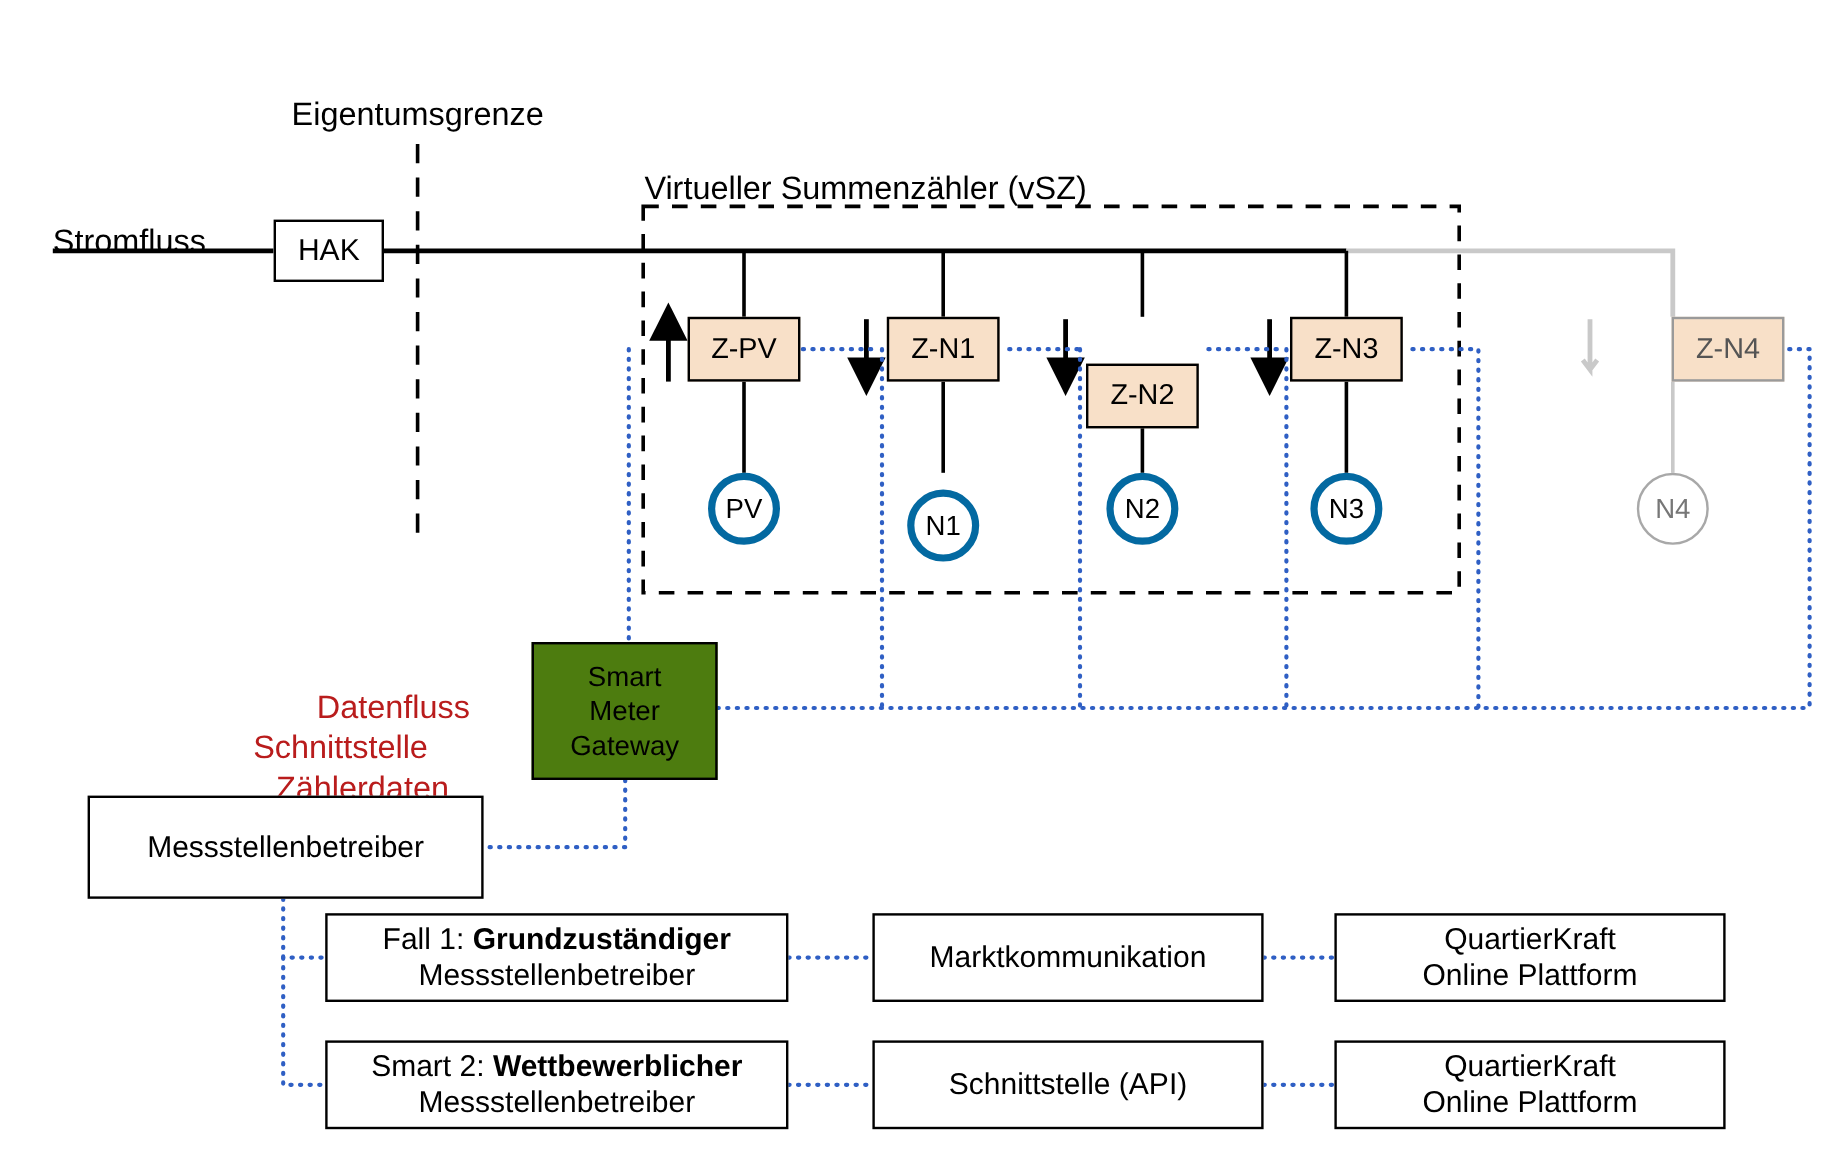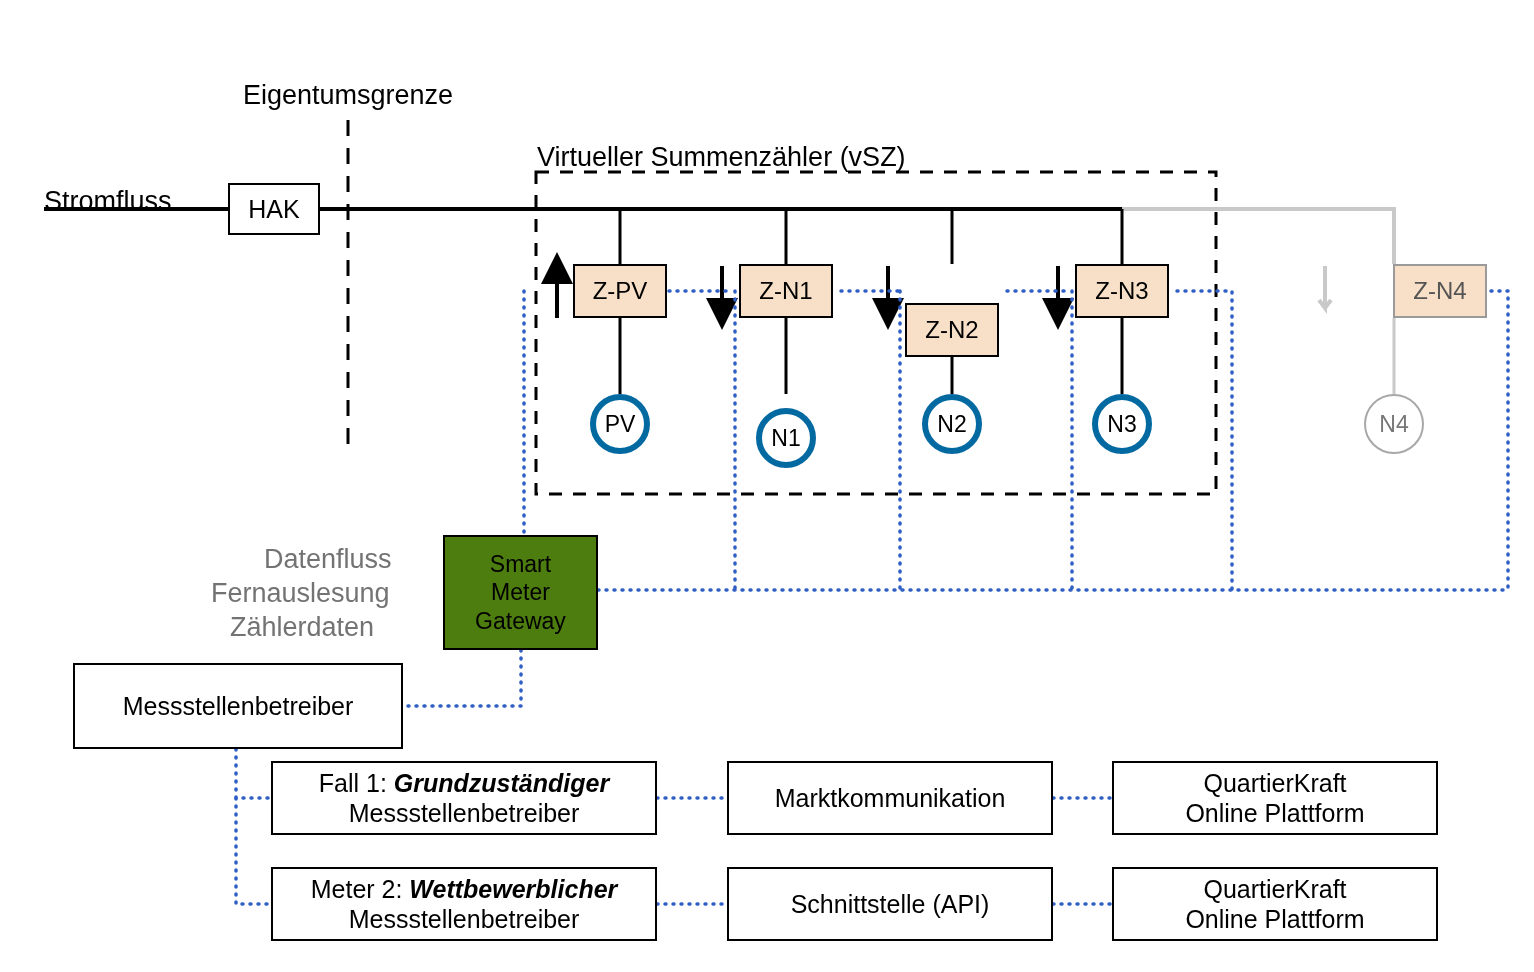--- a/index.html
+++ b/index.html
@@ -59,23 +59,24 @@
     background: #4d7c0f;
     border: 2px solid #000000;
     font-size: 23px;
   }
   .label {
     position: absolute;
     color: #000000;
     background: transparent;
   }
   .label-blue {
-    color: #737373;
-  }
-  .bold { font-weight: bold; font-style: italic; }
+    color: #b91c1c;
+    margin-top: 30px;
+  }
+  .bold { font-weight: bold; }
 </style>
 </head>
 <body>
 
 <div id="stage">
 
   <svg id="svg-layer" viewBox="0 0 1534 972">
     <defs>
       <marker id="arrowBlack" markerWidth="10" markerHeight="10" refX="5" refY="5" orient="auto">
         <path d="M1,1 L9,5 L1,9 z" fill="#000"></path>
@@ -164,21 +165,21 @@
     <span>N2</span>
   </div>
   <div class="node circle" style="left:1092px; top:394px; width:60px; height:60px;">
     <span>N3</span>
   </div>
   <div class="node circle inactive" style="left:1364px; top:394px; width:60px; height:60px;">
     <span>N4</span>
   </div>
 
   <div class="label label-blue" style="left:264px; top:544px; font-size:27px;">Datenfluss</div>
-  <div class="label label-blue" style="left:211px; top:578px; font-size:27px;">Fernauslesung</div>
+  <div class="label label-blue" style="left:211px; top:578px; font-size:27px;">Schnittstelle</div>
   <div class="label label-blue" style="left:230px; top:612px; font-size:27px;">Zählerdaten</div>
 
   <div class="node gateway-box" style="left:443px; top:535px; width:155px; height:115px; flex-direction:column;">
     <span>Smart</span>
     <span>Meter</span>
     <span>Gateway</span>
   </div>
 
   <div class="node plain-box" style="left:73px; top:663px; width:330px; height:86px;">
     <span>Messstellenbetreiber</span>
@@ -193,21 +194,21 @@
   <div class="node plain-box" style="left:727px; top:761px; width:326px; height:74px;">
     <span>Marktkommunikation</span>
   </div>
   <div class="node plain-box" style="left:1112px; top:761px; width:326px; height:74px; flex-direction:column;">
     <span>QuartierKraft</span>
     <span>Online Plattform</span>
   </div>
 
   <div class="node plain-box" style="left:271px; top:867px; width:386px; height:74px; flex-direction:column;">
     <span>
-      <span>Meter 2: </span><span class="bold">Wettbewerblicher</span>
+      <span>Smart 2: </span><span class="bold">Wettbewerblicher</span>
     </span>
     <span>Messstellenbetreiber</span>
   </div>
   <div class="node plain-box" style="left:727px; top:867px; width:326px; height:74px;">
     <span>Schnittstelle (API)</span>
   </div>
   <div class="node plain-box" style="left:1112px; top:867px; width:326px; height:74px; flex-direction:column;">
     <span>QuartierKraft</span>
     <span>Online Plattform</span>
   </div>

